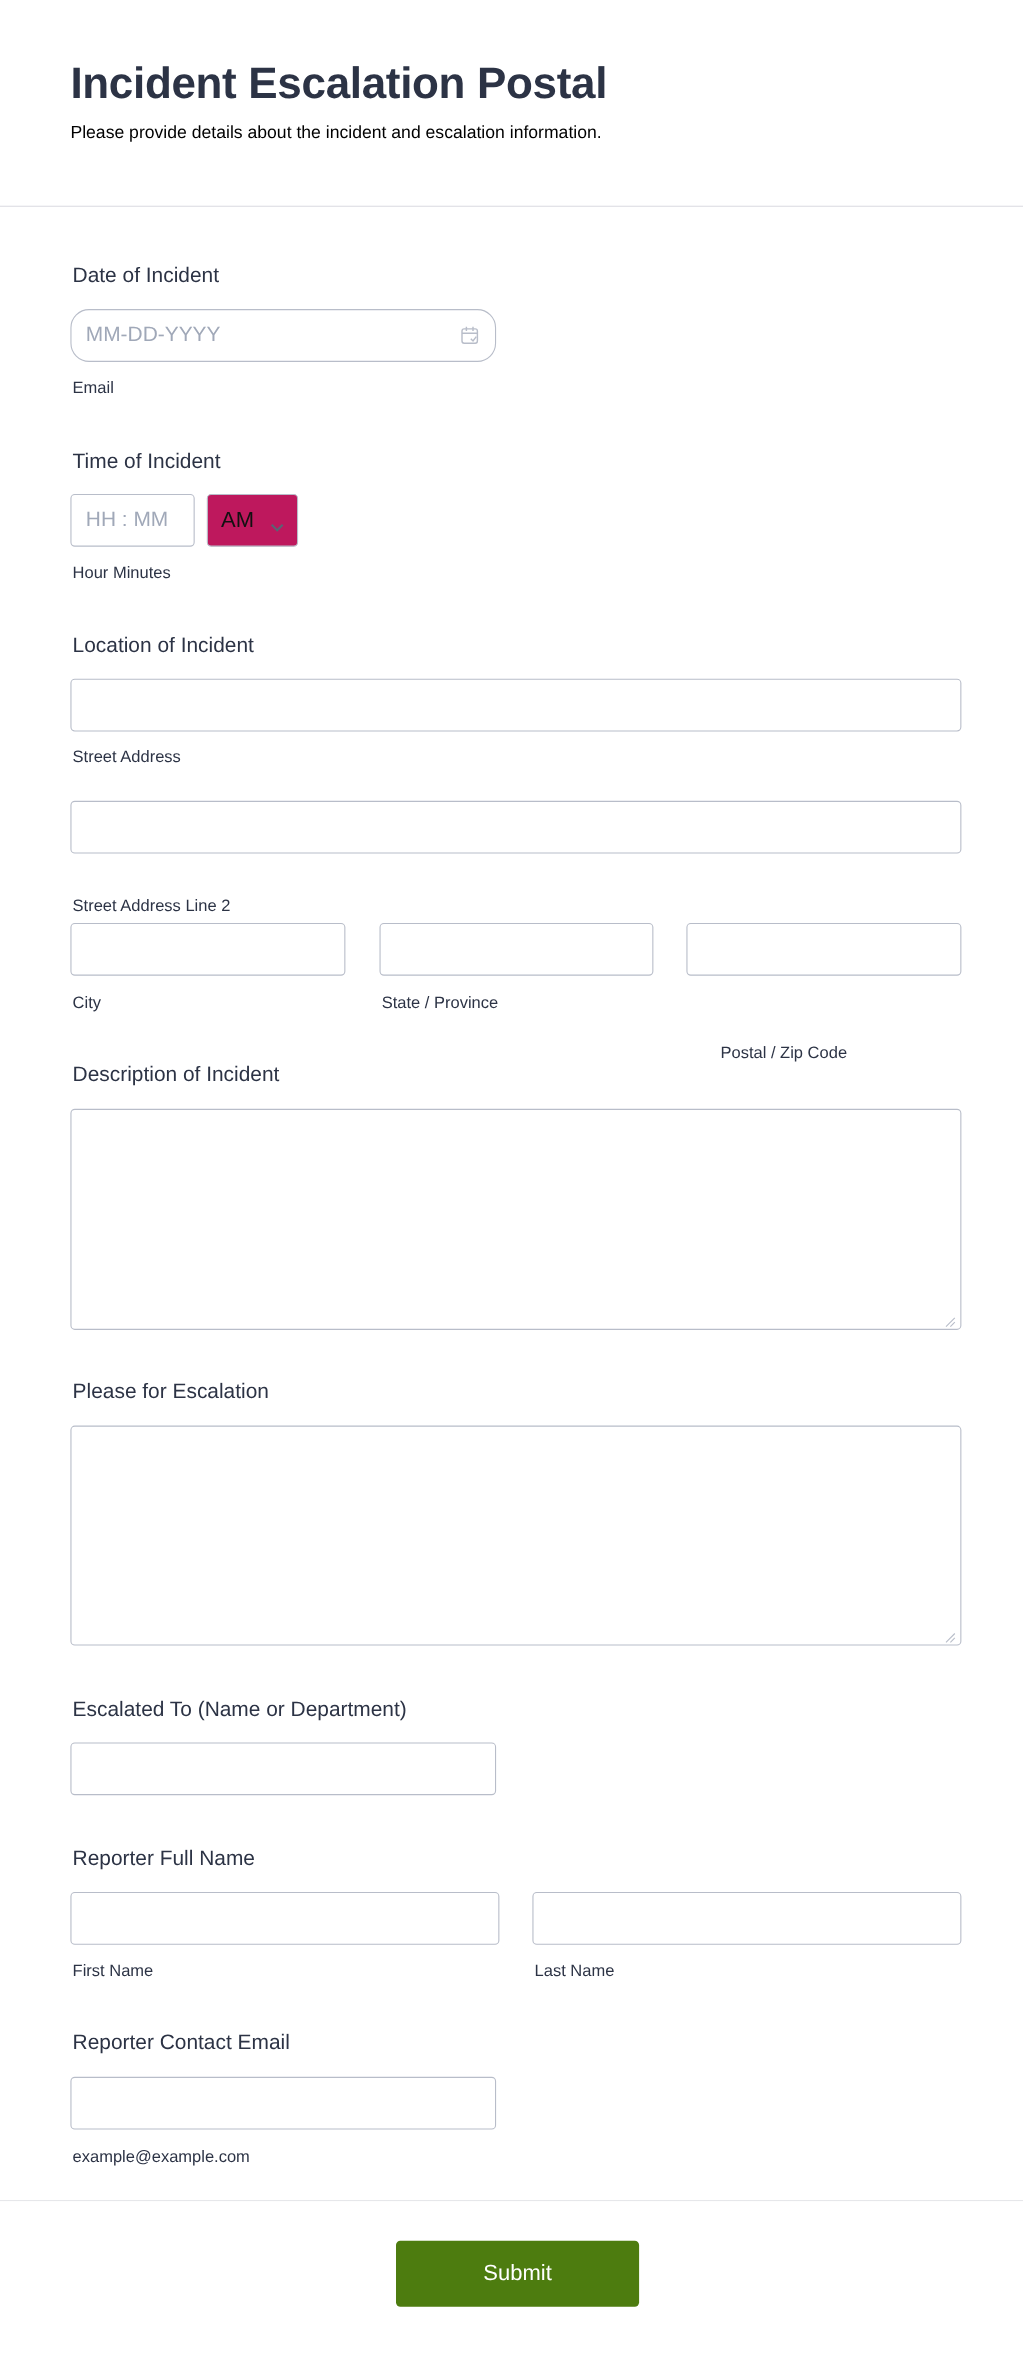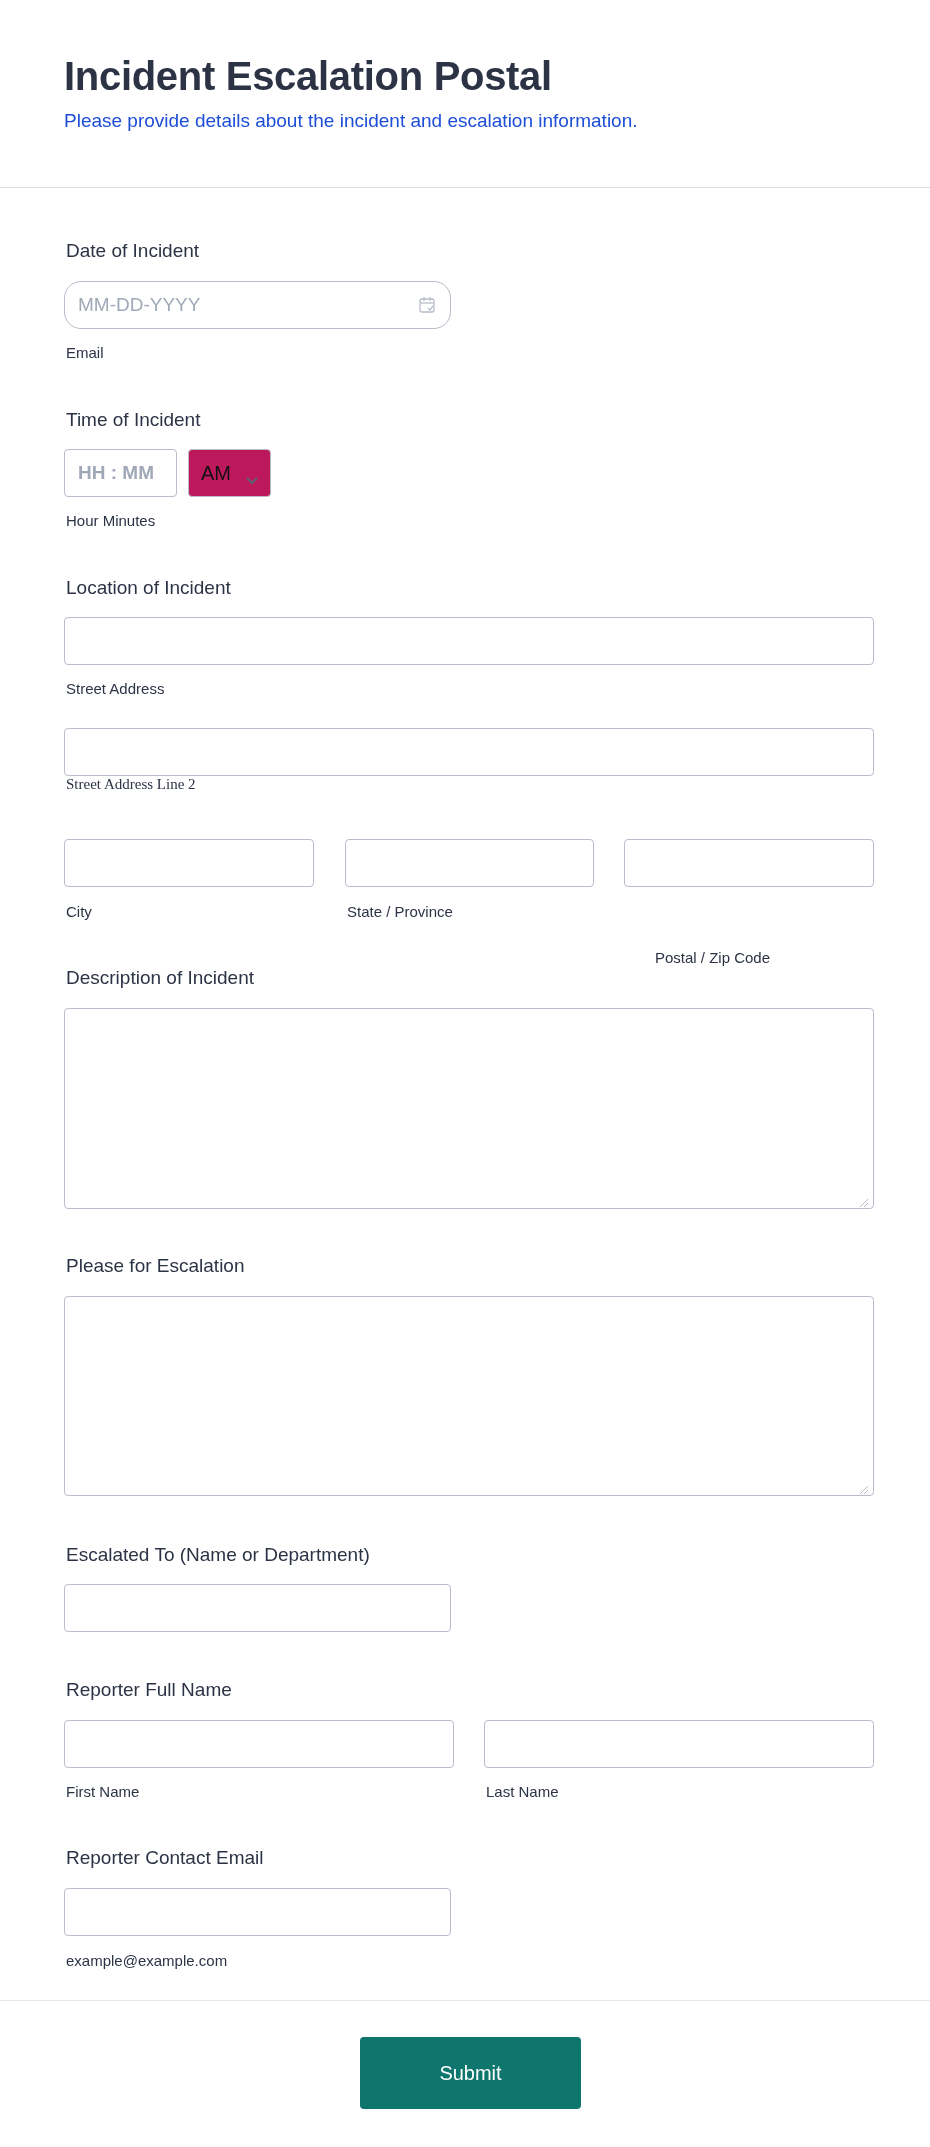--- a/index.html
+++ b/index.html
@@ -1,31 +1,31 @@
 <!DOCTYPE html>
 <html><head>
 <meta charset="utf-8">
 <style>
   * { box-sizing: border-box; margin: 0; padding: 0; }
   html, body { width: 930px; height: 2147px; background: #ffffff; overflow: hidden; }
   body { font-family: "Liberation Sans", "DejaVu Sans", sans-serif; color: #2c3345; position: relative; }
   .abs { position: absolute; }
   .title { left: 64px; top: 52px; font-size: 40px; font-weight: bold; color: #2c3345; letter-spacing: -0.3px; line-height: 48px; white-space: nowrap; }
-  .subtitle { left: 64px; top: 108px; font-size: 19px; color: #1d4ed8; line-height: 26px; white-space: nowrap; }
+  .subtitle { left: 64px; top: 108px; font-size: 16px; color: #000000; line-height: 26px; white-space: nowrap; }
   .divider { left: 0; width: 930px; height: 1px; background: #dcdde3; }
   .label { left: 66px; font-size: 19px; color: #2c3345; line-height: 24px; white-space: nowrap; }
   .sublabel { font-size: 15px; color: #2c3345; line-height: 20px; white-space: nowrap; }
   .input { border: 1px solid #b8bdc9; border-radius: 4px; background: #fff; height: 48px; font-family: "Liberation Sans", sans-serif; font-size: 19px; color: #2c3345; padding: 0 13px; outline: none; }
   .input::placeholder { color: #a0a8b8; }
   .textarea { border: 1px solid #b8bdc9; border-radius: 4px; background: #fff; resize: none; font-family: "Liberation Sans", sans-serif; font-size: 16px; padding: 10px; outline: none; }
   .resize-handle { width: 10px; height: 10px; }
   .cal-icon { width: 20px; height: 20px; }
   .select { border: 1px solid #b8bdc9; border-radius: 4px; background: #be185d; height: 48px; display: flex; align-items: center; padding-left: 12px; font-size: 20px; color: #111; cursor: pointer; }
   .select .chev { margin-left: 14px; width: 14px; height: 10px; }
-  .submit { left: 360px; top: 2037px; width: 221px; height: 72px; background: #0f766e; border: none; border-radius: 4px; color: #fff; font-family: "Liberation Sans", sans-serif; font-size: 20px; cursor: pointer; }
+  .submit { left: 360px; top: 2037px; width: 221px; height: 60px; background: #4d7c0f; border: none; border-radius: 4px; color: #fff; font-family: "Liberation Sans", sans-serif; font-size: 20px; cursor: pointer; }
 </style>
 </head>
 <body>
 
 <div class="abs title">Incident Escalation Postal</div>
 <div class="abs subtitle">Please provide details about the incident and escalation information.</div>
 <div class="abs divider" style="top:187px;"></div>
 
 <div class="abs label" style="top:239px;">Date of Incident</div>
 <input class="abs input" style="left: 64px; top: 281px; width: 387px; border-radius: 17px;" type="text" placeholder="MM-DD-YYYY">
@@ -34,37 +34,37 @@
     <rect x="3" y="4" width="14" height="13" rx="2"></rect>
     <line x1="3" y1="8" x2="17" y2="8"></line>
     <line x1="7" y1="2" x2="7" y2="6"></line>
     <line x1="13" y1="2" x2="13" y2="6"></line>
     <polyline points="11,13 13,15 16,11"></polyline>
   </svg>
 </span>
 <div class="abs sublabel" style="left:66px; top:343px;">Email</div>
 
 <div class="abs label" style="top:408px;">Time of Incident</div>
-<input class="abs input" style="left: 64px; top: 449px; width: 113px; font-weight: bold;" type="text" placeholder="HH : MM">
+<input class="abs input" style="left: 64px; top: 449px; width: 113px;" type="text" placeholder="HH : MM">
 <div class="abs select" style="left:188px; top:449px; width:83px;">
   <span>AM</span>
   <span class="chev">
     <svg width="14" height="10" viewBox="0 0 14 10" fill="none" stroke="#5b6274" stroke-width="2">
         <polyline points="2,2 7,7 12,2"></polyline>
       </svg>
   </span>
 </div>
 <div class="abs sublabel" style="left:66px; top:511px;">Hour Minutes</div>
 
 <div class="abs label" style="top:576px;">Location of Incident</div>
 <input class="abs input" style="left: 64px; top: 617px; width: 810px;" type="text">
 <div class="abs sublabel" style="left:66px; top:679px;">Street Address</div>
 
 <input class="abs input" style="left: 64px; top: 728px; width: 810px;" type="text">
-<div class="abs sublabel" style="left:66px; top:774px;font-family:Liberation Serif, serif;">Street Address Line 2</div>
+<div class="abs sublabel" style="left:66px; top:814px;">Street Address Line 2</div>
 
 <input class="abs input" style="left: 64px; top: 839px; width: 250px;" type="text">
 <div class="abs sublabel" style="left:66px; top:902px;">City</div>
 
 <input class="abs input" style="left: 345px; top: 839px; width: 249px;" type="text">
 <div class="abs sublabel" style="left:347px; top:902px;">State / Province</div>
 
 <input class="abs input" style="left: 624px; top: 839px; width: 250px;" type="text">
 <div class="abs sublabel" style="left:627px; top:948px;margin-left:28px;">Postal / Zip Code</div>
 

